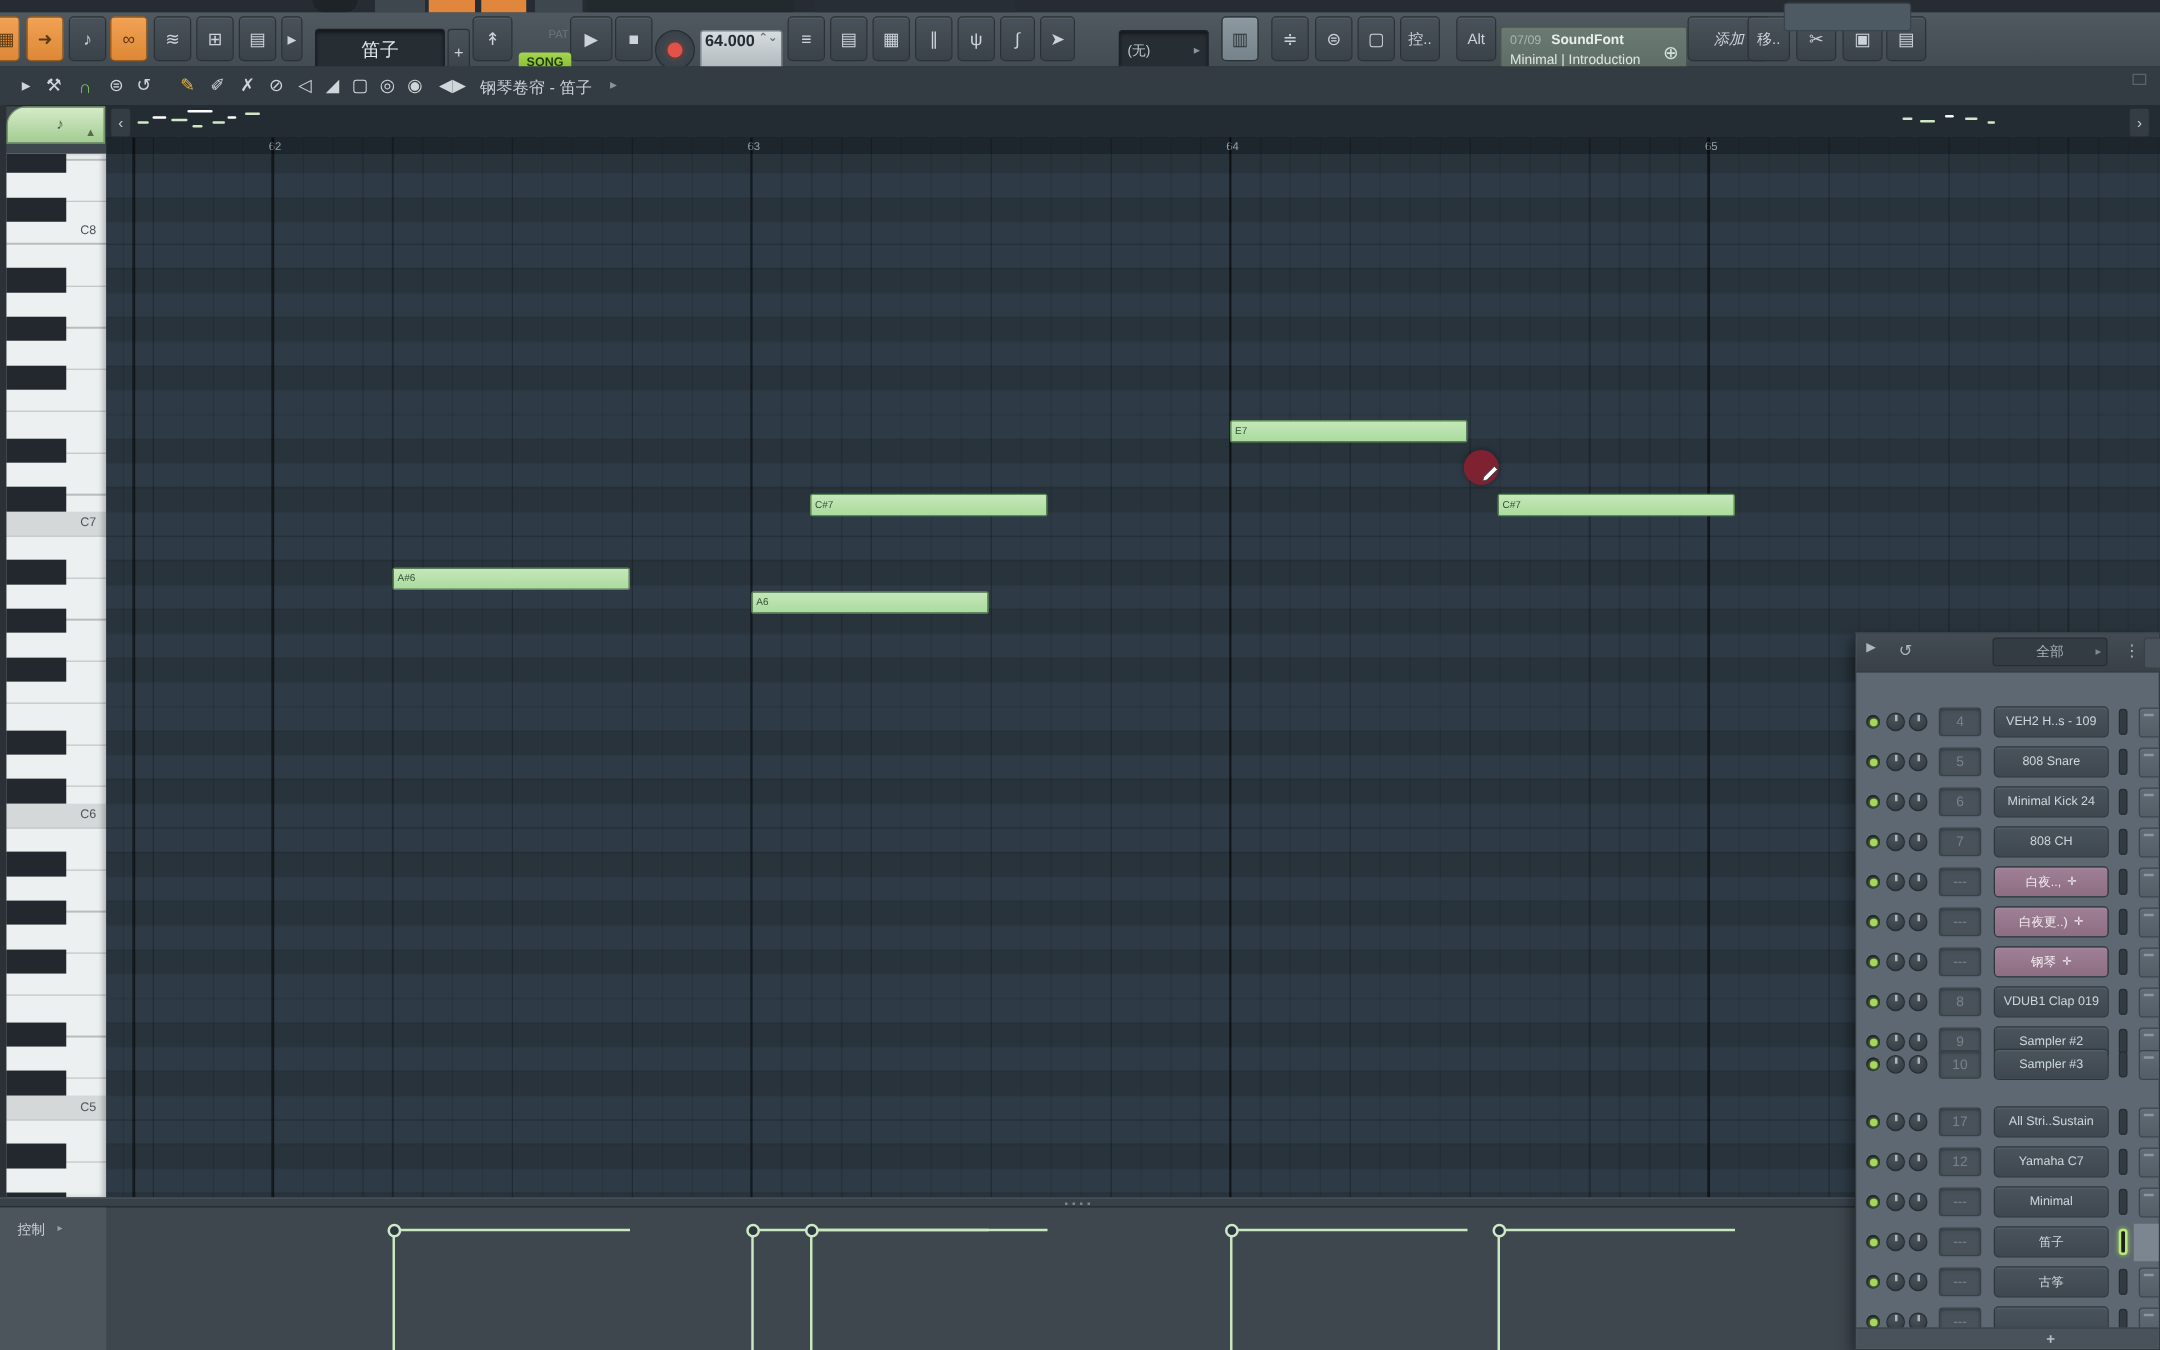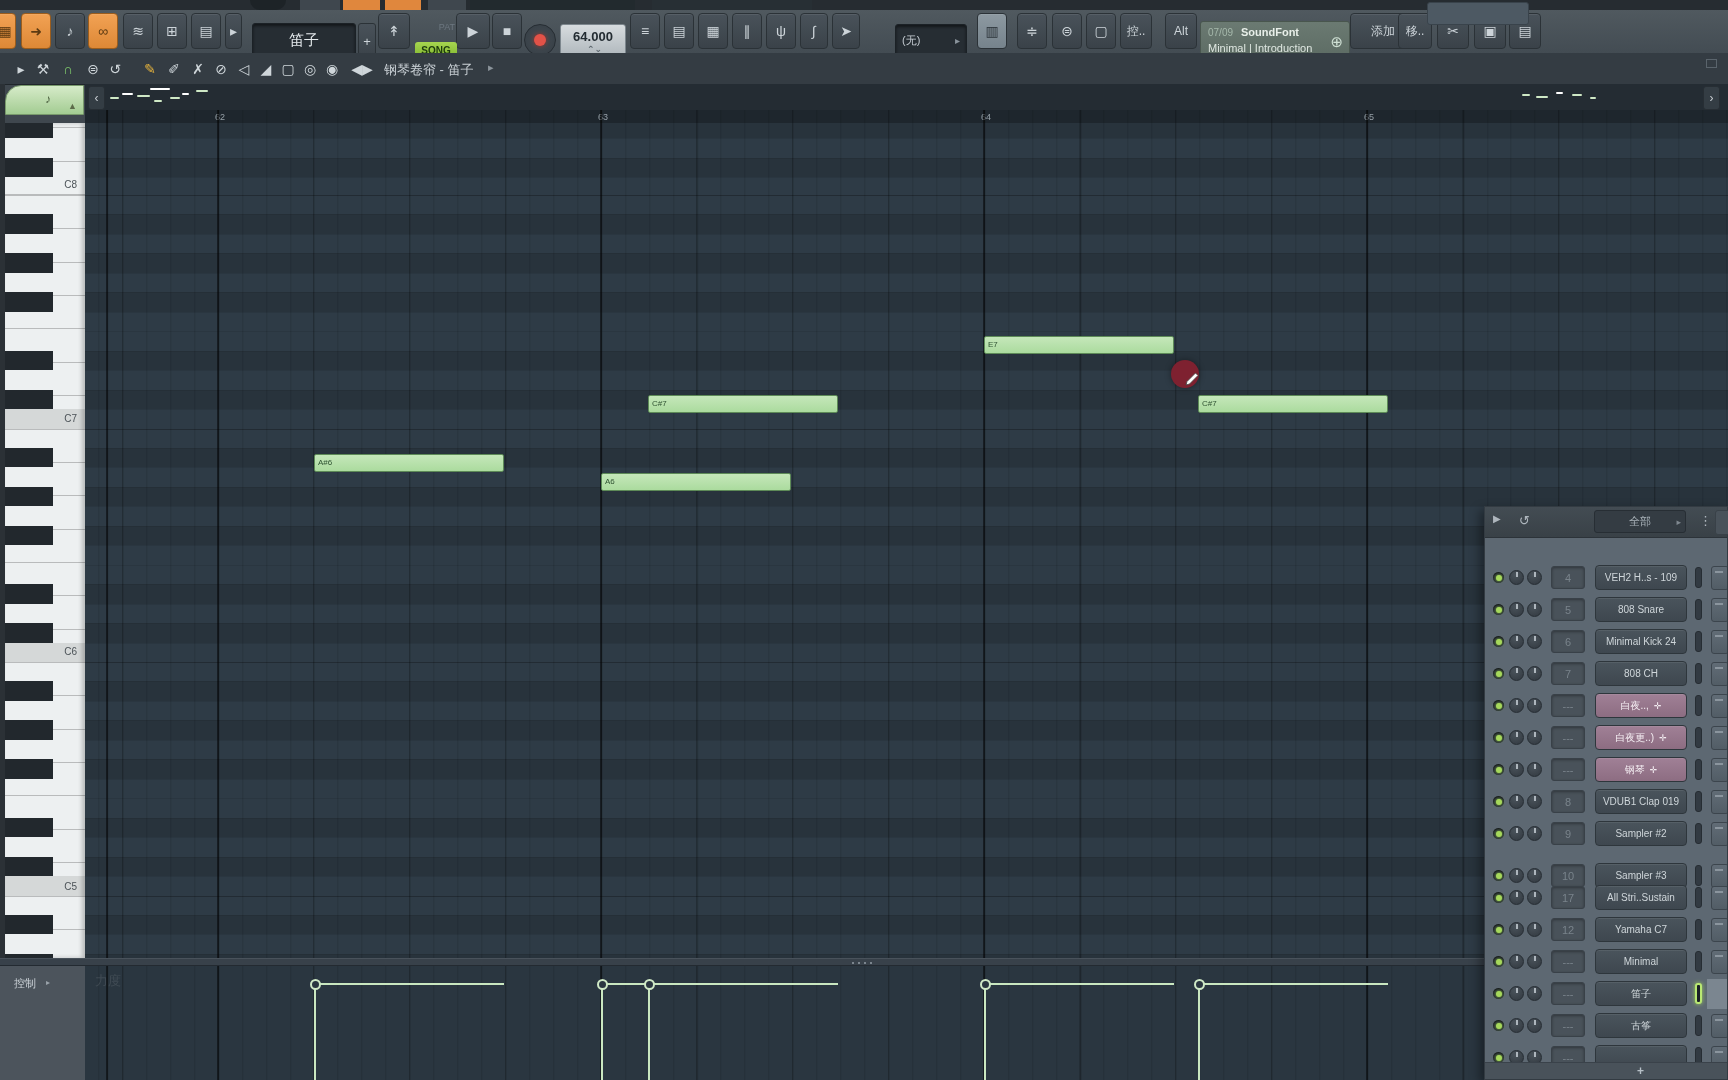--- a/index.html
+++ b/index.html
@@ -28,21 +28,21 @@
            border:1px solid #2b3237;border-radius:3px;color:#cdd4d9;display:flex;align-items:center;justify-content:center;font-size:13px;}
   #patsong{left:415px;top:12px;width:44px;height:38px;}
   #patlbl{position:absolute;right:4px;top:0;font-size:9px;color:#6d7press77;color:#6d7780;}
   #songbadge{position:absolute;left:0;bottom:1px;width:42px;height:17px;background:linear-gradient(#a6d54f,#7fb52e);
              border-radius:3px;color:#1d3a0e;font-weight:bold;font-size:10px;display:flex;align-items:center;justify-content:center;text-decoration:underline;}
   #recbtn{left:524px;top:14px;width:30px;height:30px;border-radius:50%;
           background:radial-gradient(#454e55,#343c43);border:1px solid #262d33;display:flex;align-items:center;justify-content:center;}
   #recdot{width:12px;height:12px;border-radius:50%;background:#e25248;box-shadow:0 0 4px #a03028;}
   #tempo{left:560px;top:14px;width:64px;height:32px;border-radius:3px;
          background:linear-gradient(#d7dcdf,#aeb6bb);border:1px solid #7c868d;
-         color:#232c32;font-weight:bold;font-size:13px;display:flex;align-items:center;justify-content:center;flex-direction:column;}
+         color:#232c32;font-weight:bold;font-size:13px;display:flex;justify-content:center;}
   #tempo small{font-size:9px;color:#5d676e;margin-left:3px;}
   #preset{left:895px;top:14px;width:72px;height:32px;padding:0 6px;font-size:11px;color:#c3cad0;justify-content:space-between;}
   #sfpanel{left:1200px;top:11px;width:148px;height:40px;background:linear-gradient(#6b7a72,#5b6a62);
            border:1px solid #49564e;border-radius:3px;color:#e8efe9;font-size:10px;}
   #sfslot{position:absolute;left:7px;top:5px;color:#a5b8ab;}
   #sfname{position:absolute;left:40px;top:4px;font-size:11px;font-weight:bold;}
   #sfdetail{position:absolute;left:7px;top:20px;font-size:11px;color:#dfe7e1;}
   #sfglobe{position:absolute;right:6px;top:11px;font-size:15px;color:#cfe0d4;}
   
   #tb2{left:0;top:53px;width:1728px;height:31px;background:#343c43;border-bottom:1px solid #20262b;}
@@ -220,21 +220,21 @@
       </div>
     <div class="btn txt" style="left:1165px;width:32px;">
         <span>Alt</span>
       </div>
     <div class="abs" id="sfpanel">
       <span id="sfslot">07/09</span>
       <span id="sfname">SoundFont</span>
       <span id="sfdetail">Minimal | Introduction</span>
       <span id="sfglobe">⊕</span>
     </div>
-    <div class="btn txt" style="left:1350px;width:66px;">
+    <div class="btn txt" style="left:1350px;width:66px;font-style:italic;">
         <span>添加</span>
       </div>
     <div class="btn txt" style="left:1398px;width:34px;">
         <span>移..</span>
       </div>
   </div>
 
   <div class="abs" id="tb2">
     <div id="tb2icons">
         <div class="ic2" style="position: absolute; left: 14px; width: 14px;">▸</div>
@@ -318,23 +318,20 @@
   <div class="abs" id="splitter">
     <div class="grip" style="left:852px;"></div>
     <div class="grip" style="left:858px;"></div>
     <div class="grip" style="left:864px;"></div>
     <div class="grip" style="left:870px;"></div>
   </div>
   <div class="abs" id="lanepanel">
     <span id="lanelabel">控制</span>
     <span id="lanearrow">▸</span>
   </div>
-  <div class="abs vlines" id="lane">
-    <span id="laneghost">力度</span>
-  </div>
   <div id="vellayer">
       <div class="stem abs" style="left: 314px; top: 984px; height: 96px;"></div>
       <div class="vline abs" style="left: 314px; top: 983px; width: 190px;"></div>
       <div class="vring abs" style="left: 310px; top: 979px;"></div>
       <div class="stem abs" style="left: 601px; top: 984px; height: 96px;"></div>
       <div class="vline abs" style="left: 601px; top: 983px; width: 190px;"></div>
       <div class="vring abs" style="left: 597px; top: 979px;"></div>
       <div class="stem abs" style="left: 648px; top: 984px; height: 96px;"></div>
       <div class="vline abs" style="left: 648px; top: 983px; width: 190px;"></div>
       <div class="vring abs" style="left: 644px; top: 979px;"></div>
@@ -525,21 +522,21 @@
           </div>
           <div class="numbox">9</div>
           <div class="chname">
             <span>Sampler #2</span>
           </div>
           <div class="selbar"></div>
           <div class="stepbtn">
             <i></i>
           </div>
         </div>
-        <div class="chrow" style="top: 324px;">
+        <div class="chrow" style="top: 300px;">
           <div class="led">
             <i></i>
           </div>
           <div class="knob" style="left: 24px;">
             <i></i>
           </div>
           <div class="knob" style="left: 42px;">
             <i></i>
           </div>
           <div class="numbox">10</div>

